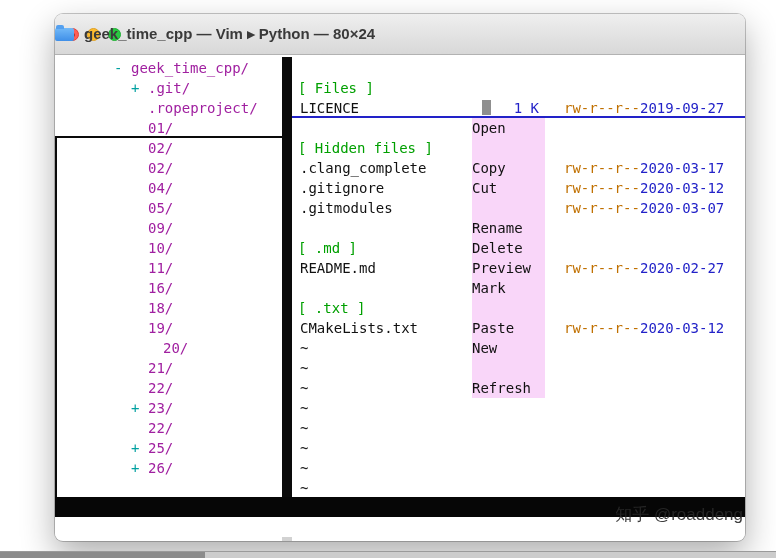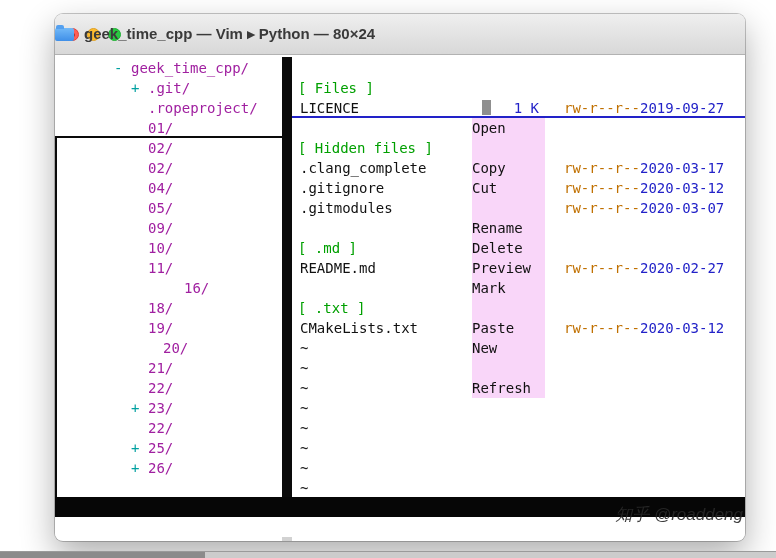--- a/index.html
+++ b/index.html
@@ -63,21 +63,21 @@
   .statusbar {
     position: absolute; left: 0; top: 442px; width: 690px; height: 20px;
     background: #060606; color: #ffffff; font-weight: bold; font-size: 13px; line-height: 20px;
     white-space: pre; z-index: 4;
   }
   .sb-left { position: absolute; left: 3px; }
   .sb-sep  { position: absolute; left: 227px; width: 10px; height: 20px; background: #d2d2d2; }
 
   .watermark {
     position: absolute; right: 2px; top: 450px; z-index: 6;
-    font-family: "Liberation Sans", sans-serif; font-size: 17px; color: rgba(40,40,40,0.9); font-style: italic;
+    font-family: "Liberation Sans", sans-serif; font-size: 17px; color: rgba(40,40,40,0.9);
   }
 
   .dock-strip { position: absolute; left: 0; bottom: 0; width: 776px; height: 7px;
     background: #cccccc; border-top: 1px solid #9a9a9a; }
   .dock-dark { position: absolute; left: 0; top: 0; width: 205px; height: 100%; background: #8b8b8b; }
 </style>
 </head>
 <body>
 
 <div class="window">
@@ -99,21 +99,21 @@
         <div class="tree-row" style="padding-left: 76px;"><span class="marker">+</span><span>.git/</span></div>
         <div class="tree-row" style="padding-left: 76px;"><span class="marker"> </span><span>.ropeproject/</span></div>
         <div class="tree-row hr" style="padding-left: 76px;"><span class="marker"> </span><span>01/</span></div>
         <div class="tree-row" style="padding-left: 76px;"><span class="marker"> </span><span>02/</span></div>
         <div class="tree-row" style="padding-left: 76px;"><span class="marker"> </span><span>02/</span></div>
         <div class="tree-row" style="padding-left: 76px;"><span class="marker"> </span><span>04/</span></div>
         <div class="tree-row" style="padding-left: 76px;"><span class="marker"> </span><span>05/</span></div>
         <div class="tree-row" style="padding-left: 76px;"><span class="marker"> </span><span>09/</span></div>
         <div class="tree-row" style="padding-left: 76px;"><span class="marker"> </span><span>10/</span></div>
         <div class="tree-row" style="padding-left: 76px;"><span class="marker"> </span><span>11/</span></div>
-        <div class="tree-row" style="padding-left: 112px;"><span class="marker"> </span><span>16/</span></div>
+        <div class="tree-row" style="padding-left: 76px;"><span class="marker"> </span><span>16/</span></div>
         <div class="tree-row" style="padding-left: 76px;"><span class="marker"> </span><span>18/</span></div>
         <div class="tree-row" style="padding-left: 76px;"><span class="marker"> </span><span>19/</span></div>
         <div class="tree-row" style="padding-left: 76px; margin-left: 15px;"><span class="marker"> </span><span>20/</span></div>
         <div class="tree-row" style="padding-left: 76px;"><span class="marker"> </span><span>21/</span></div>
         <div class="tree-row" style="padding-left: 76px;"><span class="marker"> </span><span>22/</span></div>
         <div class="tree-row" style="padding-left: 76px;"><span class="marker">+</span><span>23/</span></div>
         <div class="tree-row" style="padding-left: 76px;"><span class="marker"> </span><span>22/</span></div>
         <div class="tree-row" style="padding-left: 76px;"><span class="marker">+</span><span>25/</span></div>
         <div class="tree-row" style="padding-left: 76px;"><span class="marker">+</span><span>26/</span></div>
       </div>

